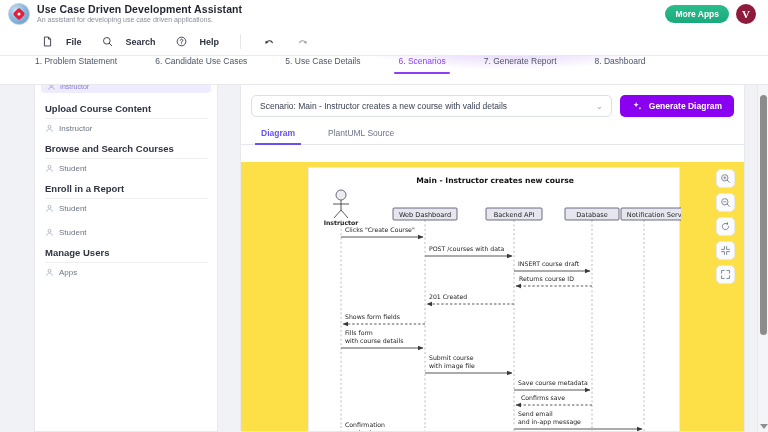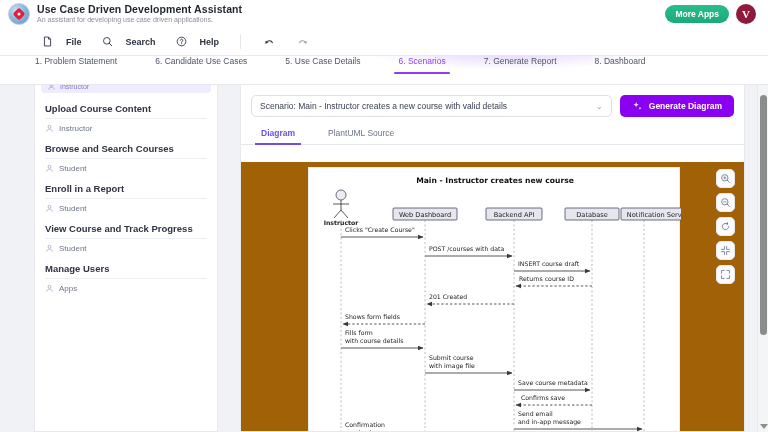--- a/index.html
+++ b/index.html
@@ -151,21 +151,21 @@
   }
   .itab.active { color: #6a4ff0; font-weight: bold; }
   .itab.active::after {
     content: ""; position: absolute; left: 0; right: 0; bottom: -1px;
     height: 2px; background: #6a4ff0;
   }
 
   
   .diagram-wrap {
     position: absolute; left: 0; top: 77px; right: 0; bottom: 0;
-    background: #a16207; overflow: hidden; text-align: center;
+    background: #fde047; overflow: hidden; text-align: center;
   }
   .canvas {
     position: absolute; left: 67px; top: 5px; width: 372px; height: 300px;
     background: #ffffff; border: 1px solid #eaebef;
   }
   .canvas svg { display: block; }
 
   .viewer-tools {
     position: absolute; right: 9px; top: 7px;
     display: flex; flex-direction: column; gap: 5px;
@@ -300,21 +300,20 @@
         <div class="uc-actor">
           <svg class="person-ico" viewBox="0 0 16 16">
             <circle cx="8" cy="5" r="2.6" fill="none" stroke="#9aa0b8" stroke-width="1.3"></circle>
             <path d="M3.2 13.5c0-2.7 2.2-4.3 4.8-4.3s4.8 1.6 4.8 4.3" fill="none" stroke="#9aa0b8" stroke-width="1.3"></path>
           </svg>
           <span>Student</span>
         </div>
       </div>
 
       <div class="uc-block">
-        <div class="uc-name">View Course and Track Progress</div>
         <div class="uc-actor">
           <svg class="person-ico" viewBox="0 0 16 16">
             <circle cx="8" cy="5" r="2.6" fill="none" stroke="#9aa0b8" stroke-width="1.3"></circle>
             <path d="M3.2 13.5c0-2.7 2.2-4.3 4.8-4.3s4.8 1.6 4.8 4.3" fill="none" stroke="#9aa0b8" stroke-width="1.3"></path>
           </svg>
           <span>Student</span>
         </div>
       </div>
 
       <div class="uc-block">

